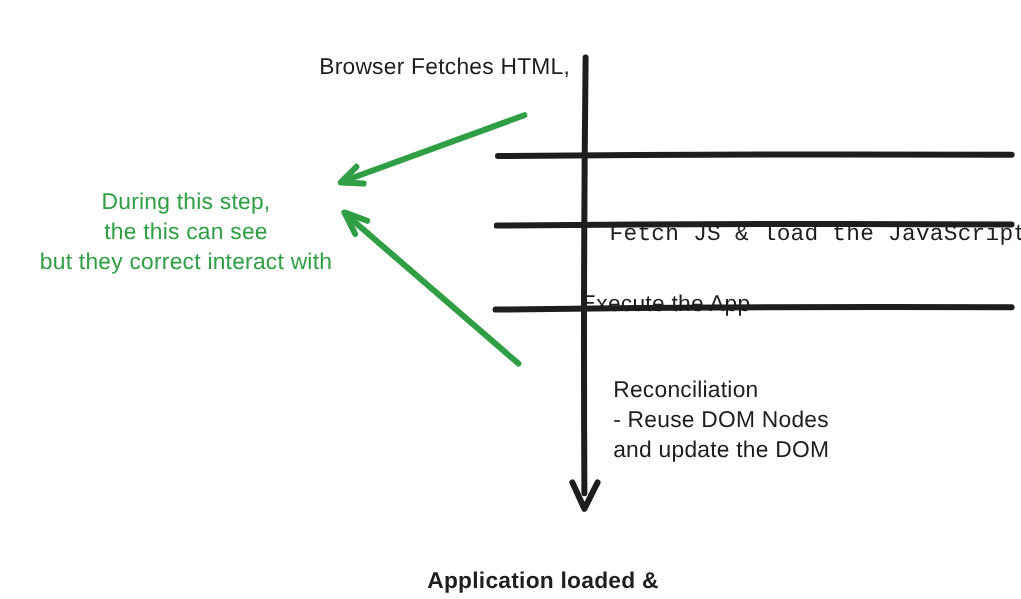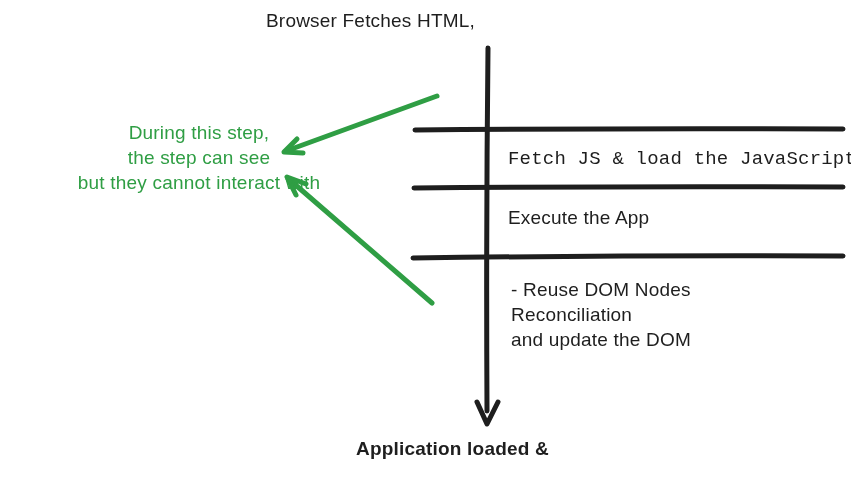--- a/index.html
+++ b/index.html
@@ -20,26 +20,26 @@
     top: 0;
     left: 0;
   }
   .label {
     position: absolute;
     font-size: 19px;
     line-height: 25px;
     letter-spacing: 0.2px;
     white-space: nowrap;
     color: #1e1e1e;
+    margin-top: 36px;
   }
   .label.green {
     color: #2f9e44;
     text-align: center;
     white-space: normal;
-    padding-left: 44px;
   }
 </style>
 </head>
 <body>
 
 <div class="canvas">
 
   <svg class="gfx" width="851" height="499" viewBox="0 0 851 499">
 
     <g>
@@ -64,33 +64,33 @@
 
   <div class="label" style="left:266px; top:8px;">
     <div>Browser Fetches HTML,</div>
   </div>
 
 
   <div class="label" style="left:508px; top:147px;font-family:Liberation Mono, monospace;">
     <div>Fetch JS &amp; load the JavaScript</div>
   </div>
 
-  <div class="label" style="left:508px; top:205px;">
+  <div class="label" style="left:484px; top:205px;">
     <div>Execute the App</div>
   </div>
 
   <div class="label" style="left:511px; top:277px;">
+    <div>Reconciliation</div>
     <div>- Reuse DOM Nodes</div>
-    <div>Reconciliation</div>
     <div>and update the DOM</div>
   </div>
 
   <div class="label" style="left:356px; top:436px;font-weight:bold;">
     <div>Application loaded &amp;</div>
   </div>
 
   <div class="label green" style="left:0px; top:120px; width:310px;">
     <div>During this step,</div>
-    <div>the step can see</div>
-    <div>but they cannot interact with</div>
+    <div>the this can see</div>
+    <div>but they correct interact with</div>
   </div>
 
 </div>
 
 </body></html>

